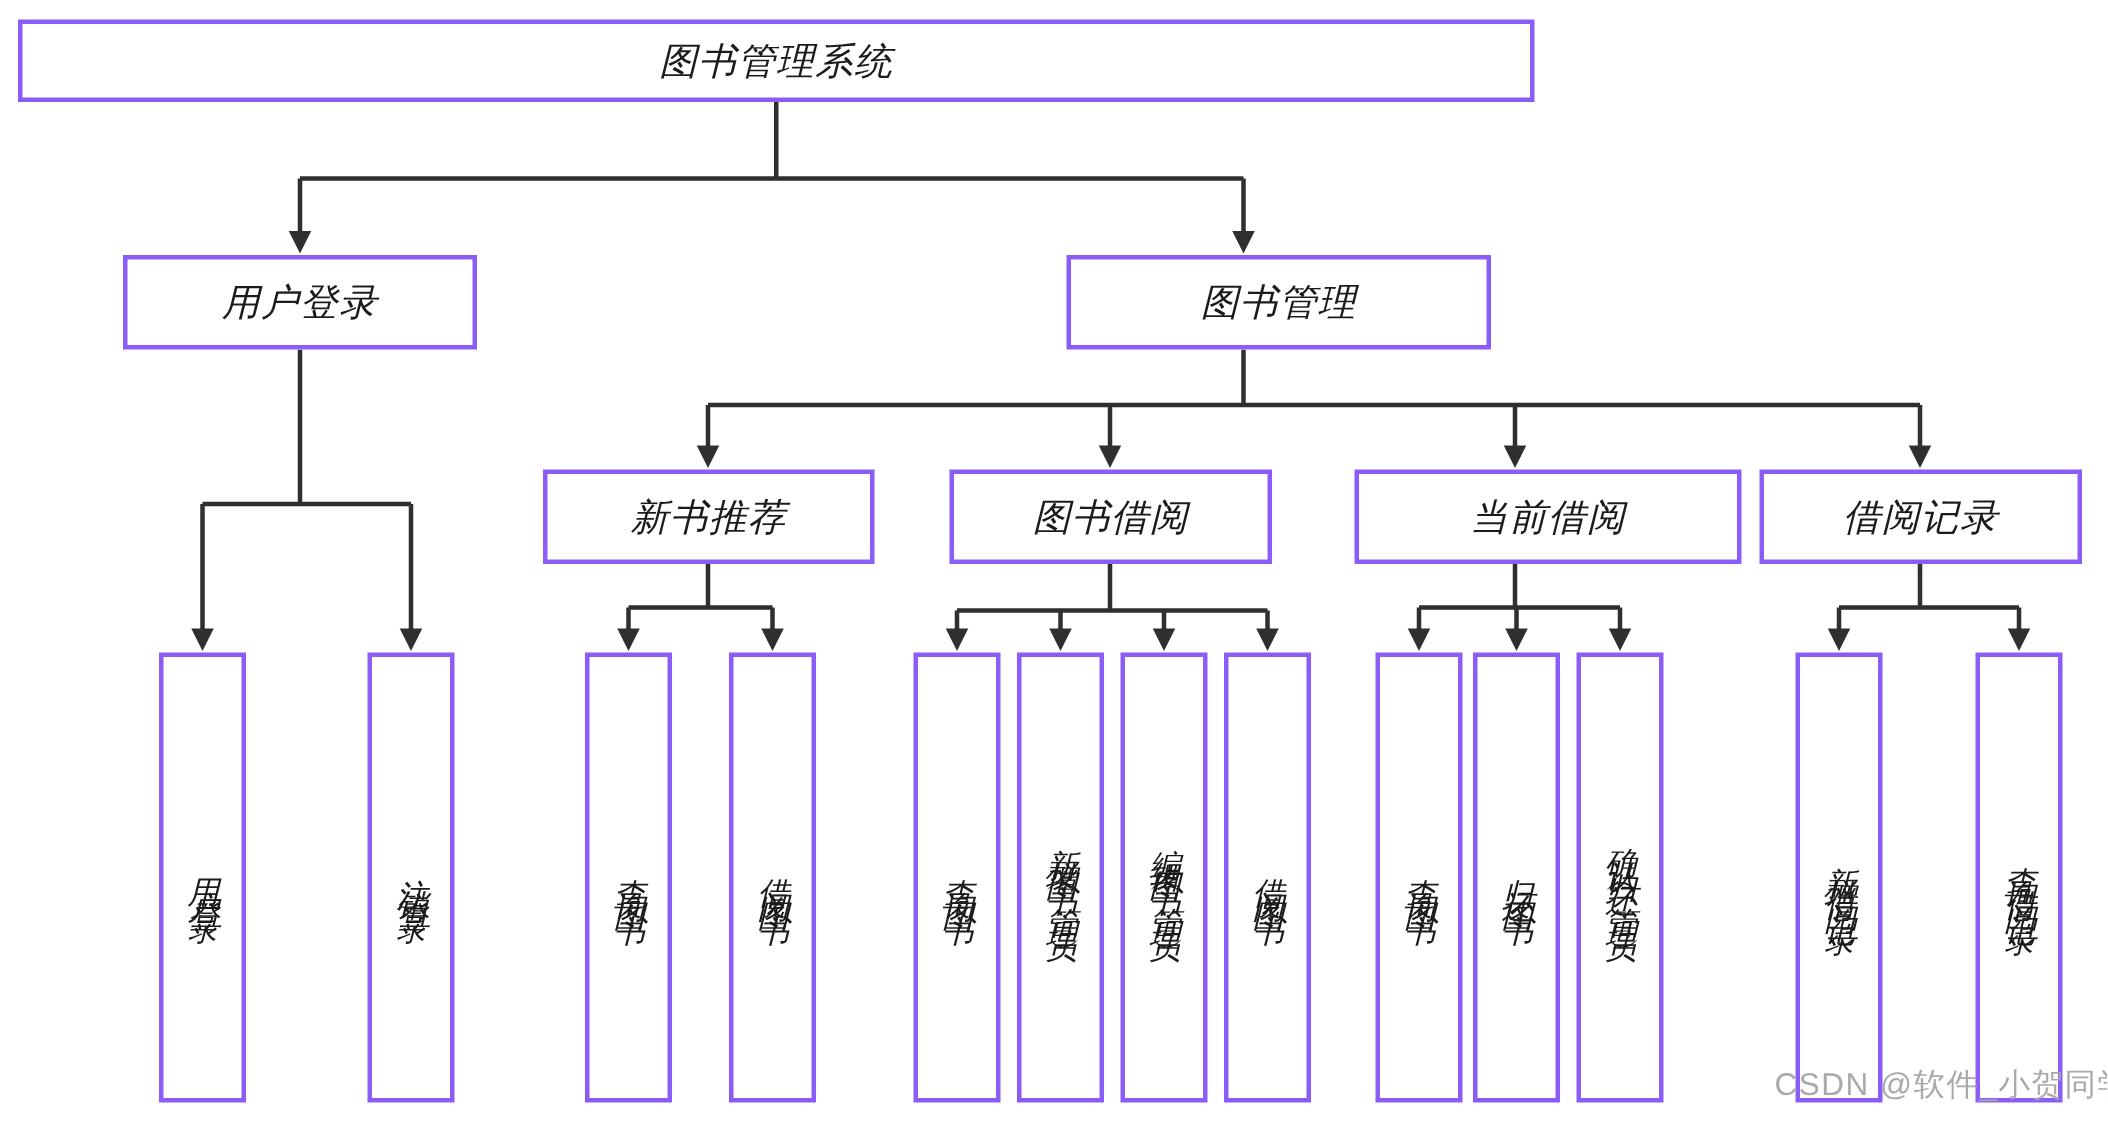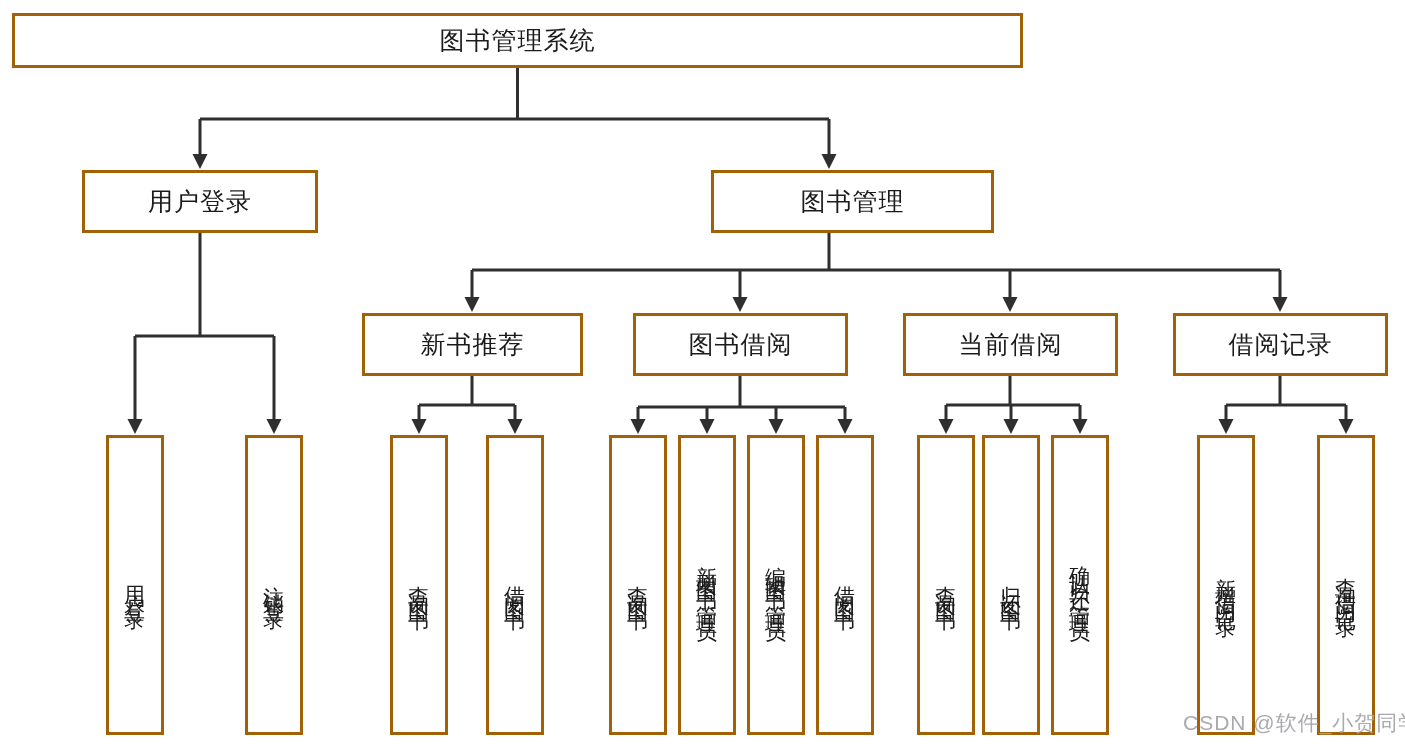--- a/index.html
+++ b/index.html
@@ -12,26 +12,27 @@
     overflow: hidden;
   }
   svg.wires {
     position: absolute;
     left: 0; top: 0;
     width: 1405px; height: 747px;
   }
   .node {
     position: absolute;
     box-sizing: border-box;
-    border: 3px solid #a16207;
+    border: 3px solid #8b5cf6;
     background: #ffffff;
     display: flex;
     align-items: center;
     justify-content: center;
     color: #1b1b1b;
+    font-style: italic;
   }
   .h-node {
     font-size: 25px;
     letter-spacing: 1px;
     white-space: nowrap;
   }
   .v-node { padding: 4px 0; }
   .vtext {
     writing-mode: vertical-rl;
     text-orientation: mixed;
@@ -89,21 +90,21 @@
     </g>
   </svg>
 
   <div class="node h-node" style="left:12px; top:13px; width:1011px; height:55px;">图书管理系统</div>
 
   <div class="node h-node" style="left:82px; top:170px; width:236px; height:63px;">用户登录</div>
   <div class="node h-node" style="left:711px; top:170px; width:283px; height:63px;">图书管理</div>
 
   <div class="node h-node" style="left:362px; top:313px; width:221px; height:63px;">新书推荐</div>
   <div class="node h-node" style="left:633px; top:313px; width:215px; height:63px;">图书借阅</div>
-  <div class="node h-node" style="left:903px; top:313px; width:215px; height:63px;">当前借阅</div>
+  <div class="node h-node" style="left:903px; top:313px; width:258px; height:63px;">当前借阅</div>
   <div class="node h-node" style="left:1173px; top:313px; width:215px; height:63px;">借阅记录</div>
 
   <div class="node v-node" style="left:106px; top:435px; width:58px; height:300px;">
     <span class="vtext">用户登录</span>
   </div>
   <div class="node v-node" style="left:245px; top:435px; width:58px; height:300px;">
     <span class="vtext">注销登录</span>
   </div>
 
   <div class="node v-node" style="left:390px; top:435px; width:58px; height:300px;">

